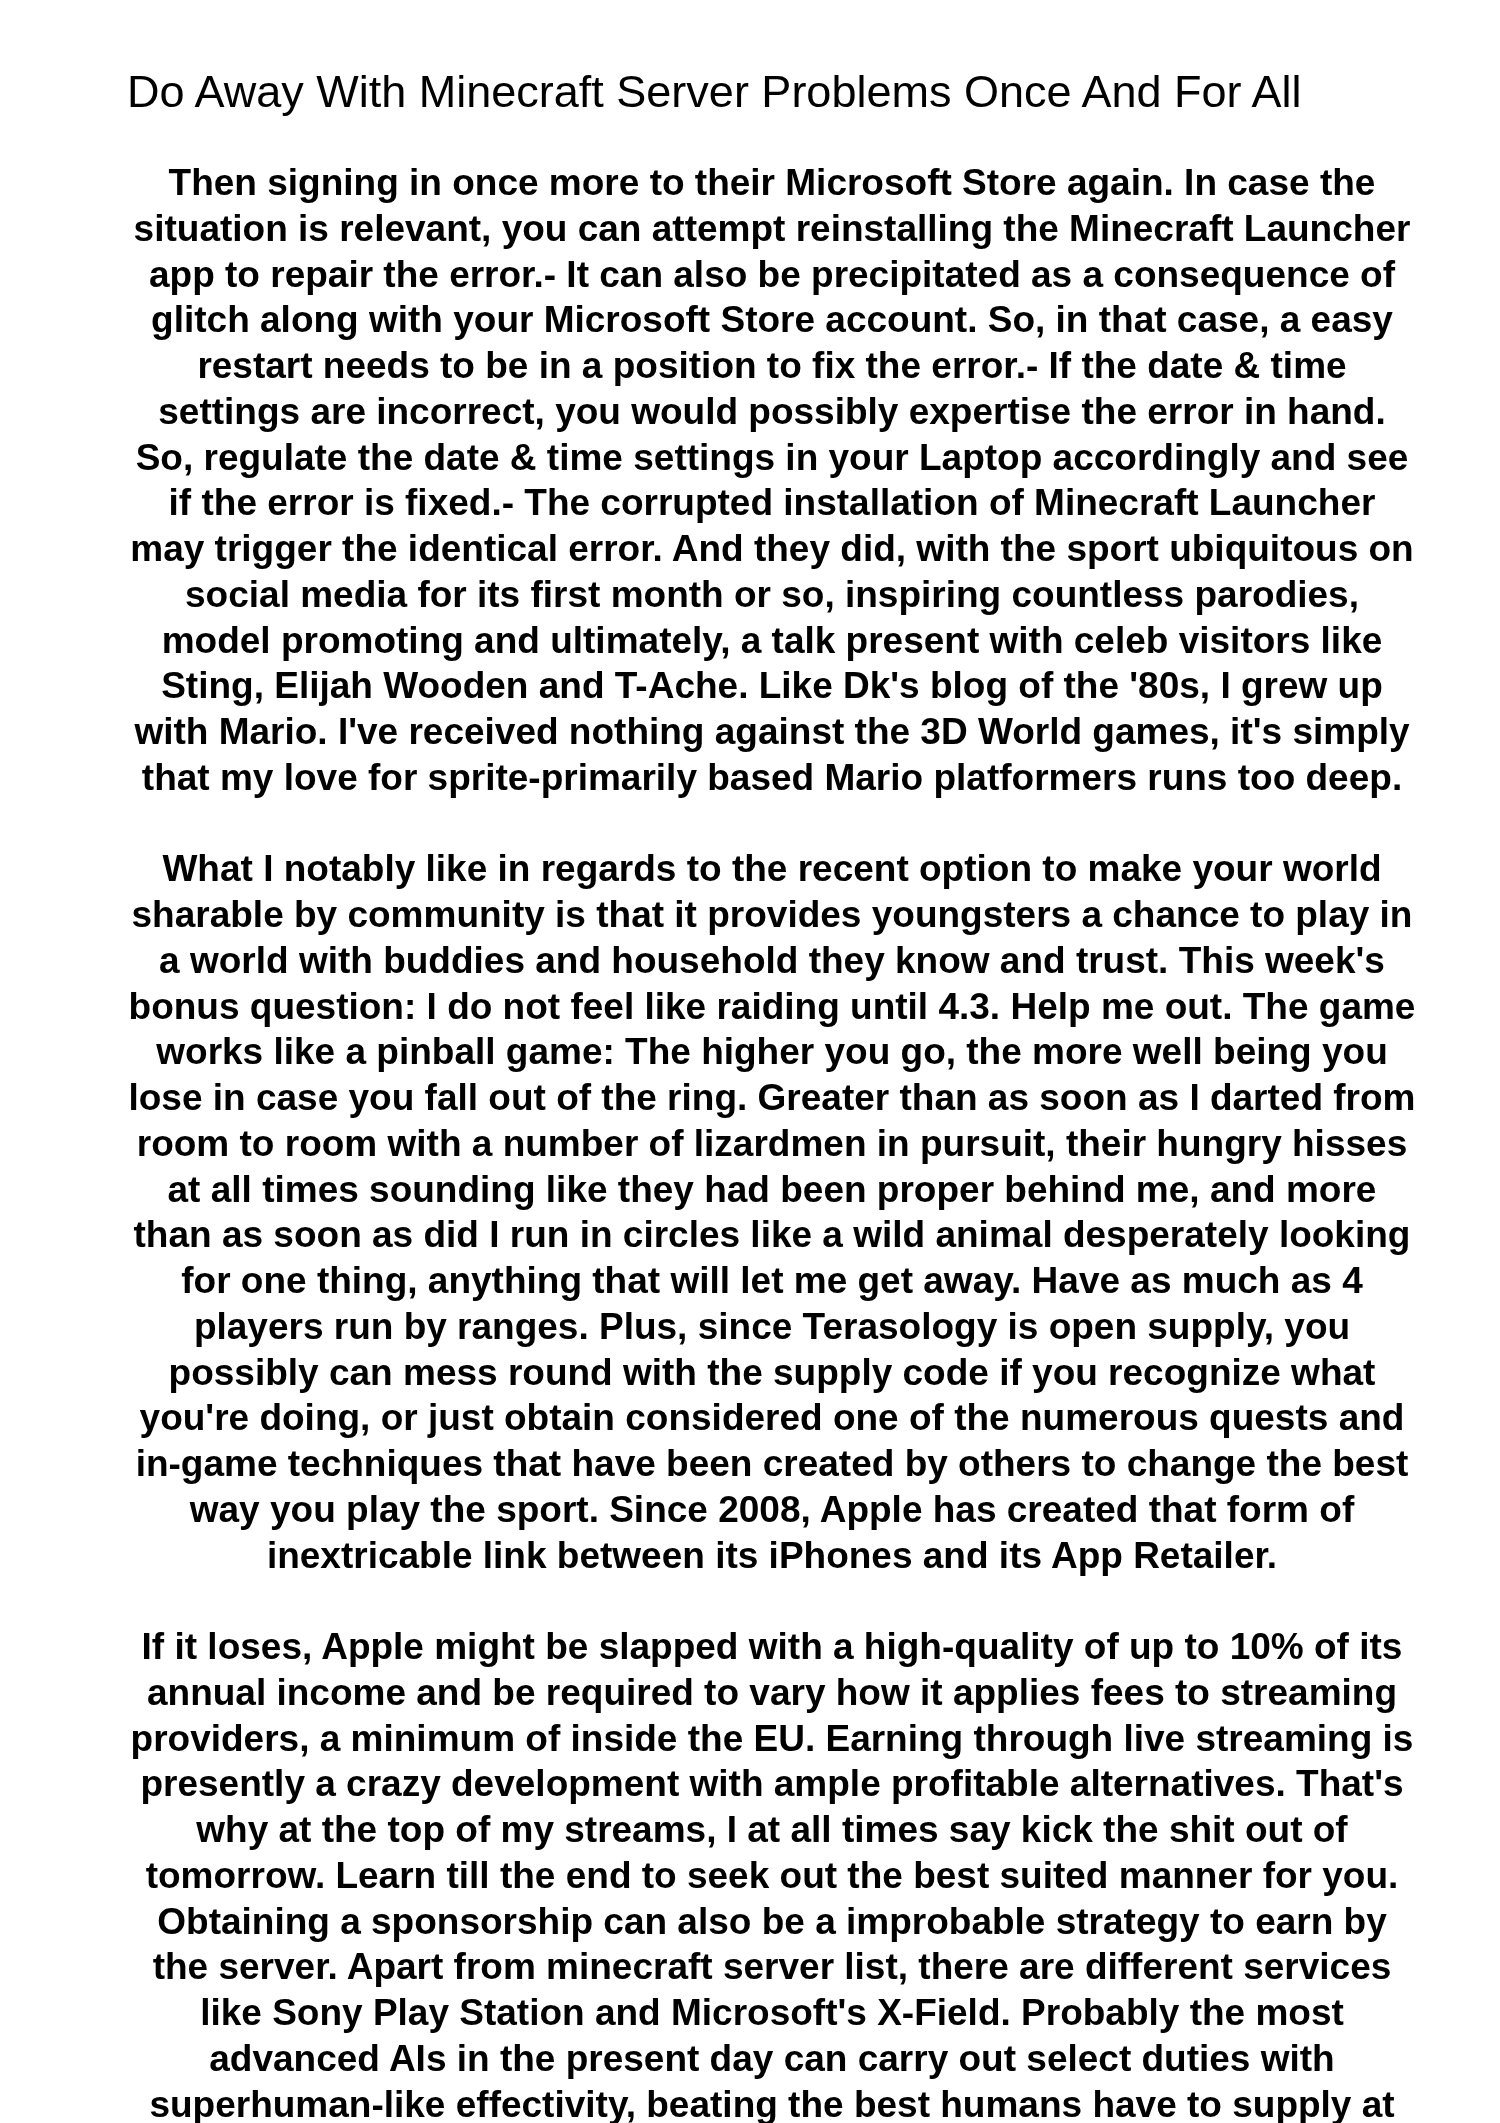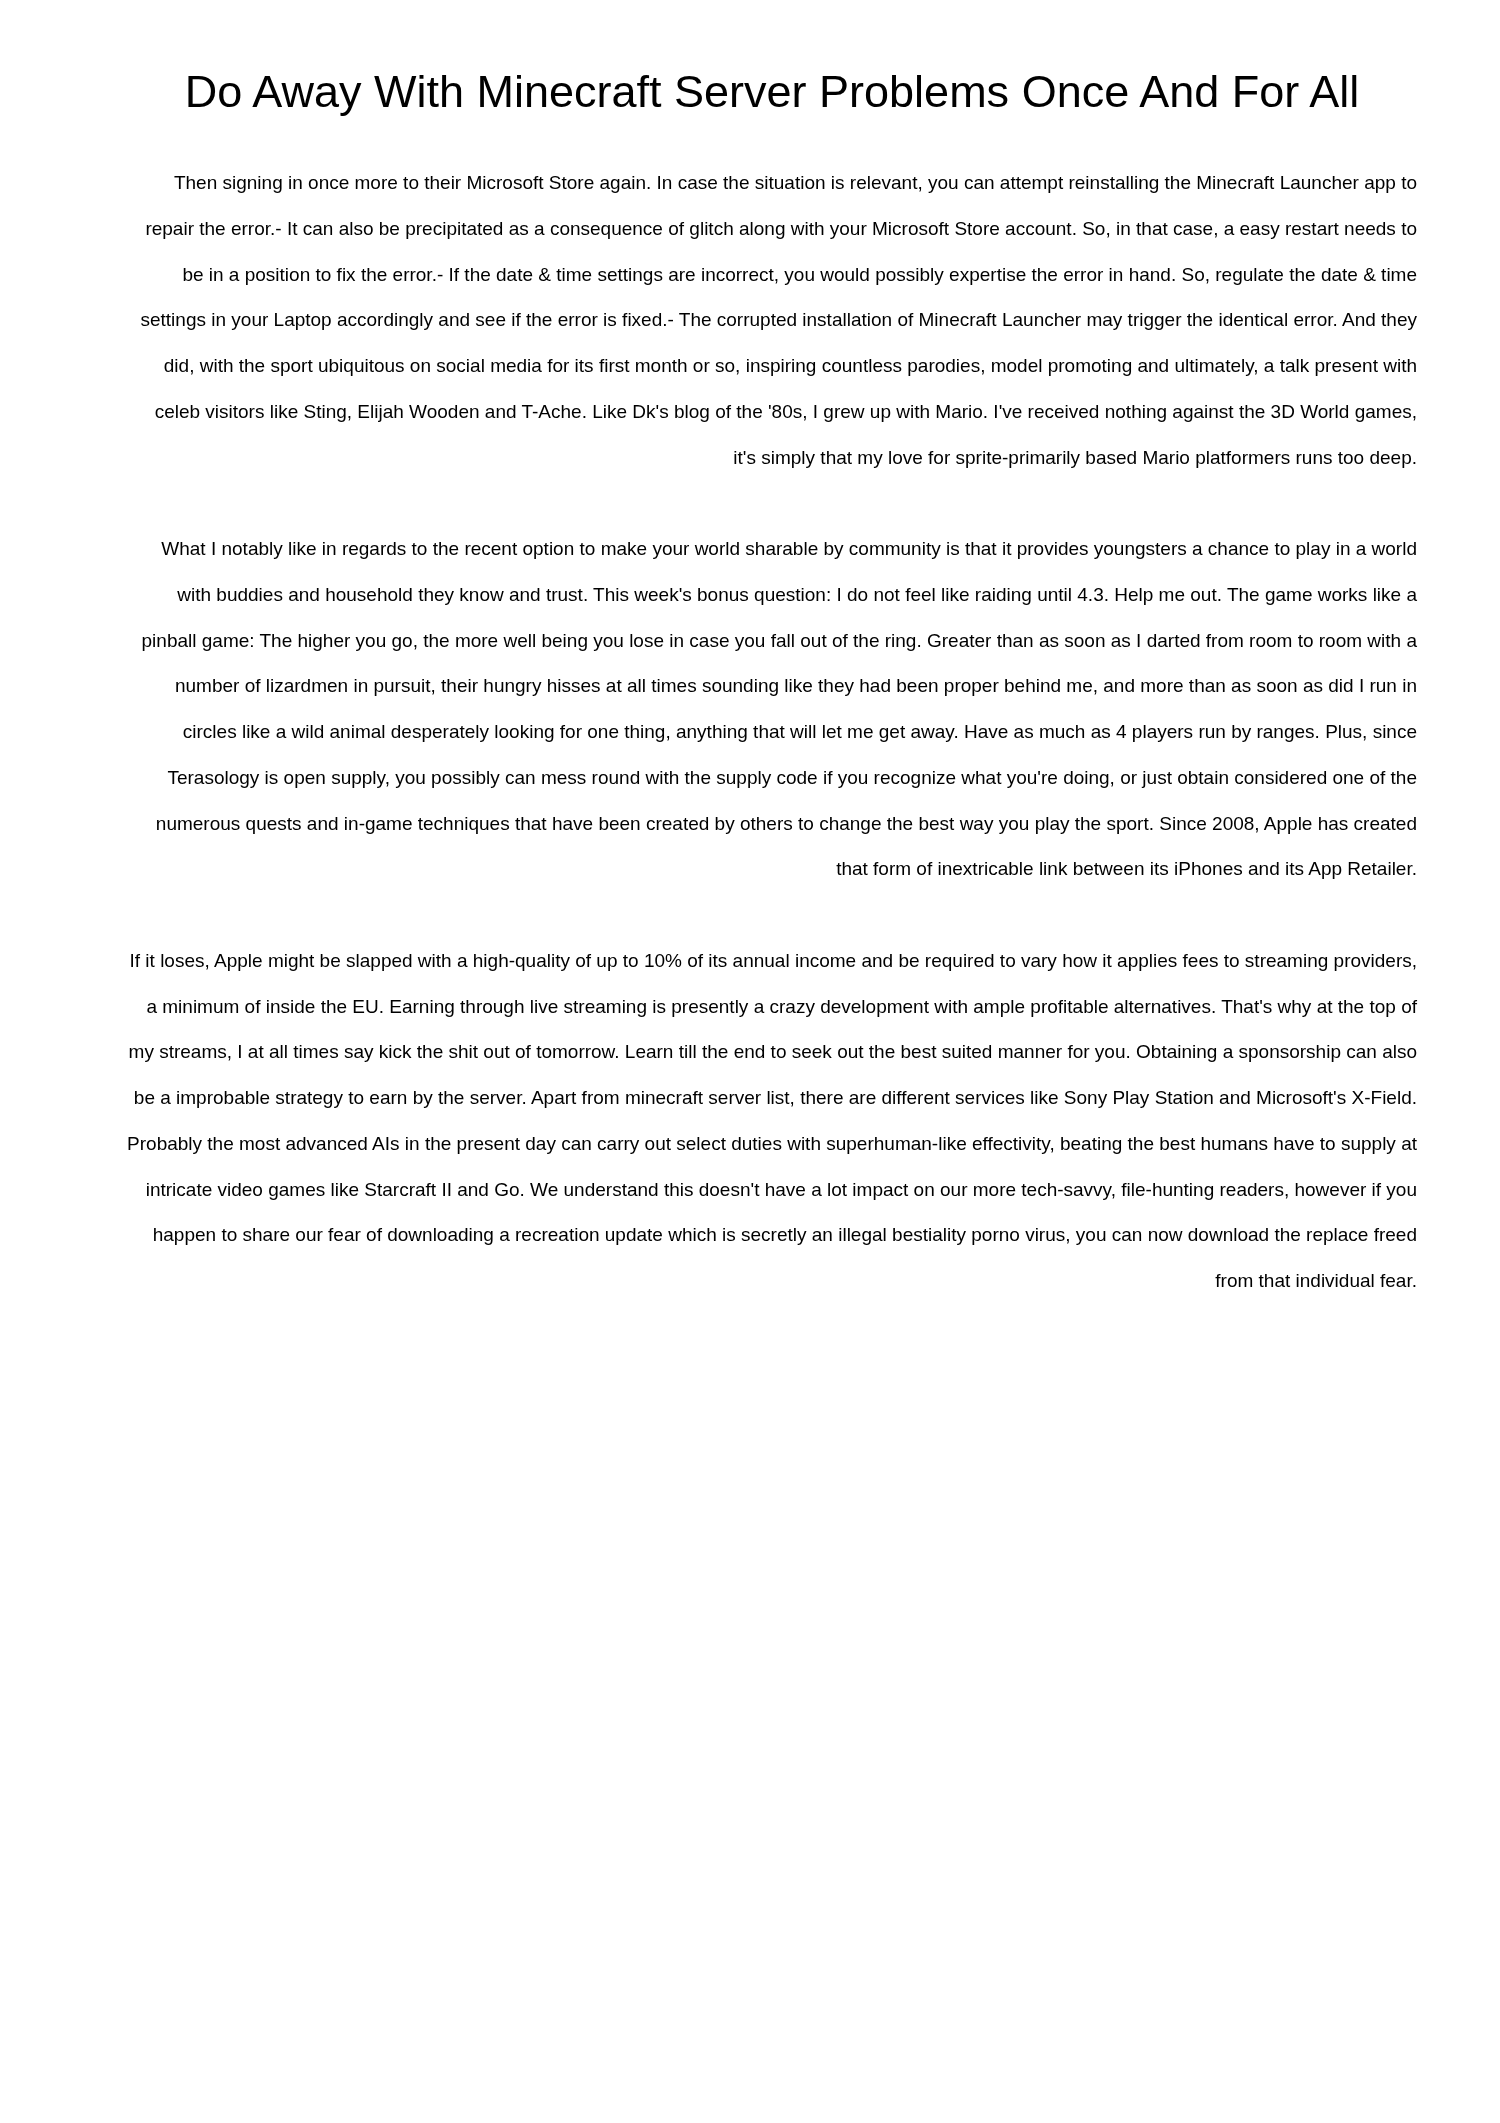--- a/index.html
+++ b/index.html
@@ -22,28 +22,27 @@
     padding: 64px 83px 0 127px;
     background: #ffffff;
   }
   .doc-title {
     font-size: 45px;
     font-weight: 400;
     line-height: 56px;
     letter-spacing: 0;
     margin: 0 0 40px 0;
     white-space: nowrap;
-    text-align: center;
   }
   .doc-paragraph {
-    font-size: 19px;
-    font-weight: 400;
+    font-size: 37px;
+    font-weight: 700;
     line-height: 45.75px;
     margin: 45.75px 0 0 0;
-    text-align: right;
+    text-align: center;
     word-spacing: normal;
   }
   .doc-paragraph:first-of-type {
     margin-top: 0;
   }
 </style>
 </head>
 <body>
 
 <main class="doc-page">

